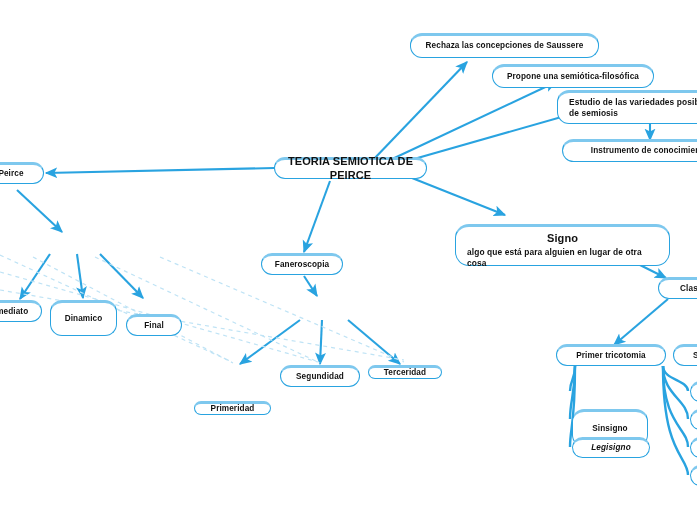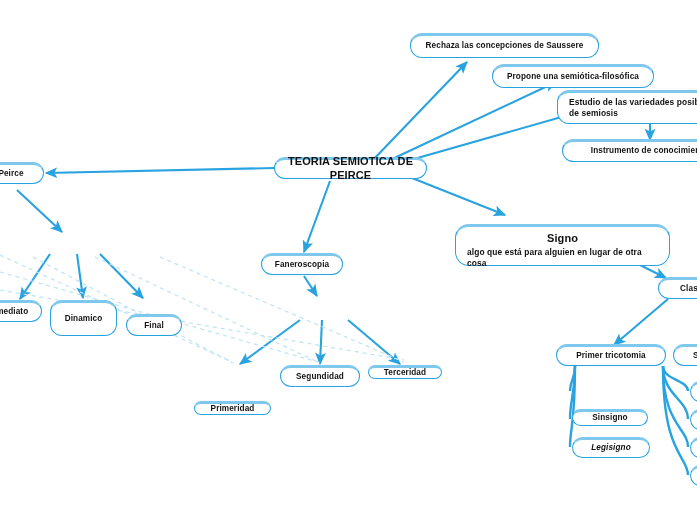--- a/index.html
+++ b/index.html
@@ -185,21 +185,21 @@
 
   <div class="node small" style="left:556px;top:344px;width:110px;height:22px;">
     <span>Primer tricotomia</span>
   </div>
 
   <div class="node small" style="left:673px;top:344px;width:118px;height:22px;">
     <span>Segunda tricotomia</span>
   </div>
 
 
-  <div class="node small" style="left:572px;top:409px;width:76px;height:17px;">
+  <div class="node small" style="left:572px;top:409px;width:76px;height:38px;">
     <span>Sinsigno</span>
   </div>
 
   <div class="node small" style="left:572px;top:437px;width:78px;height:21px;font-style:italic;">
     <span>Legisigno</span>
   </div>
 
   <div class="node small" style="left:690px;top:381px;width:80px;height:21px;"></div>
   <div class="node small" style="left:690px;top:409px;width:80px;height:21px;"></div>
   <div class="node small" style="left:690px;top:437px;width:80px;height:21px;"></div>

